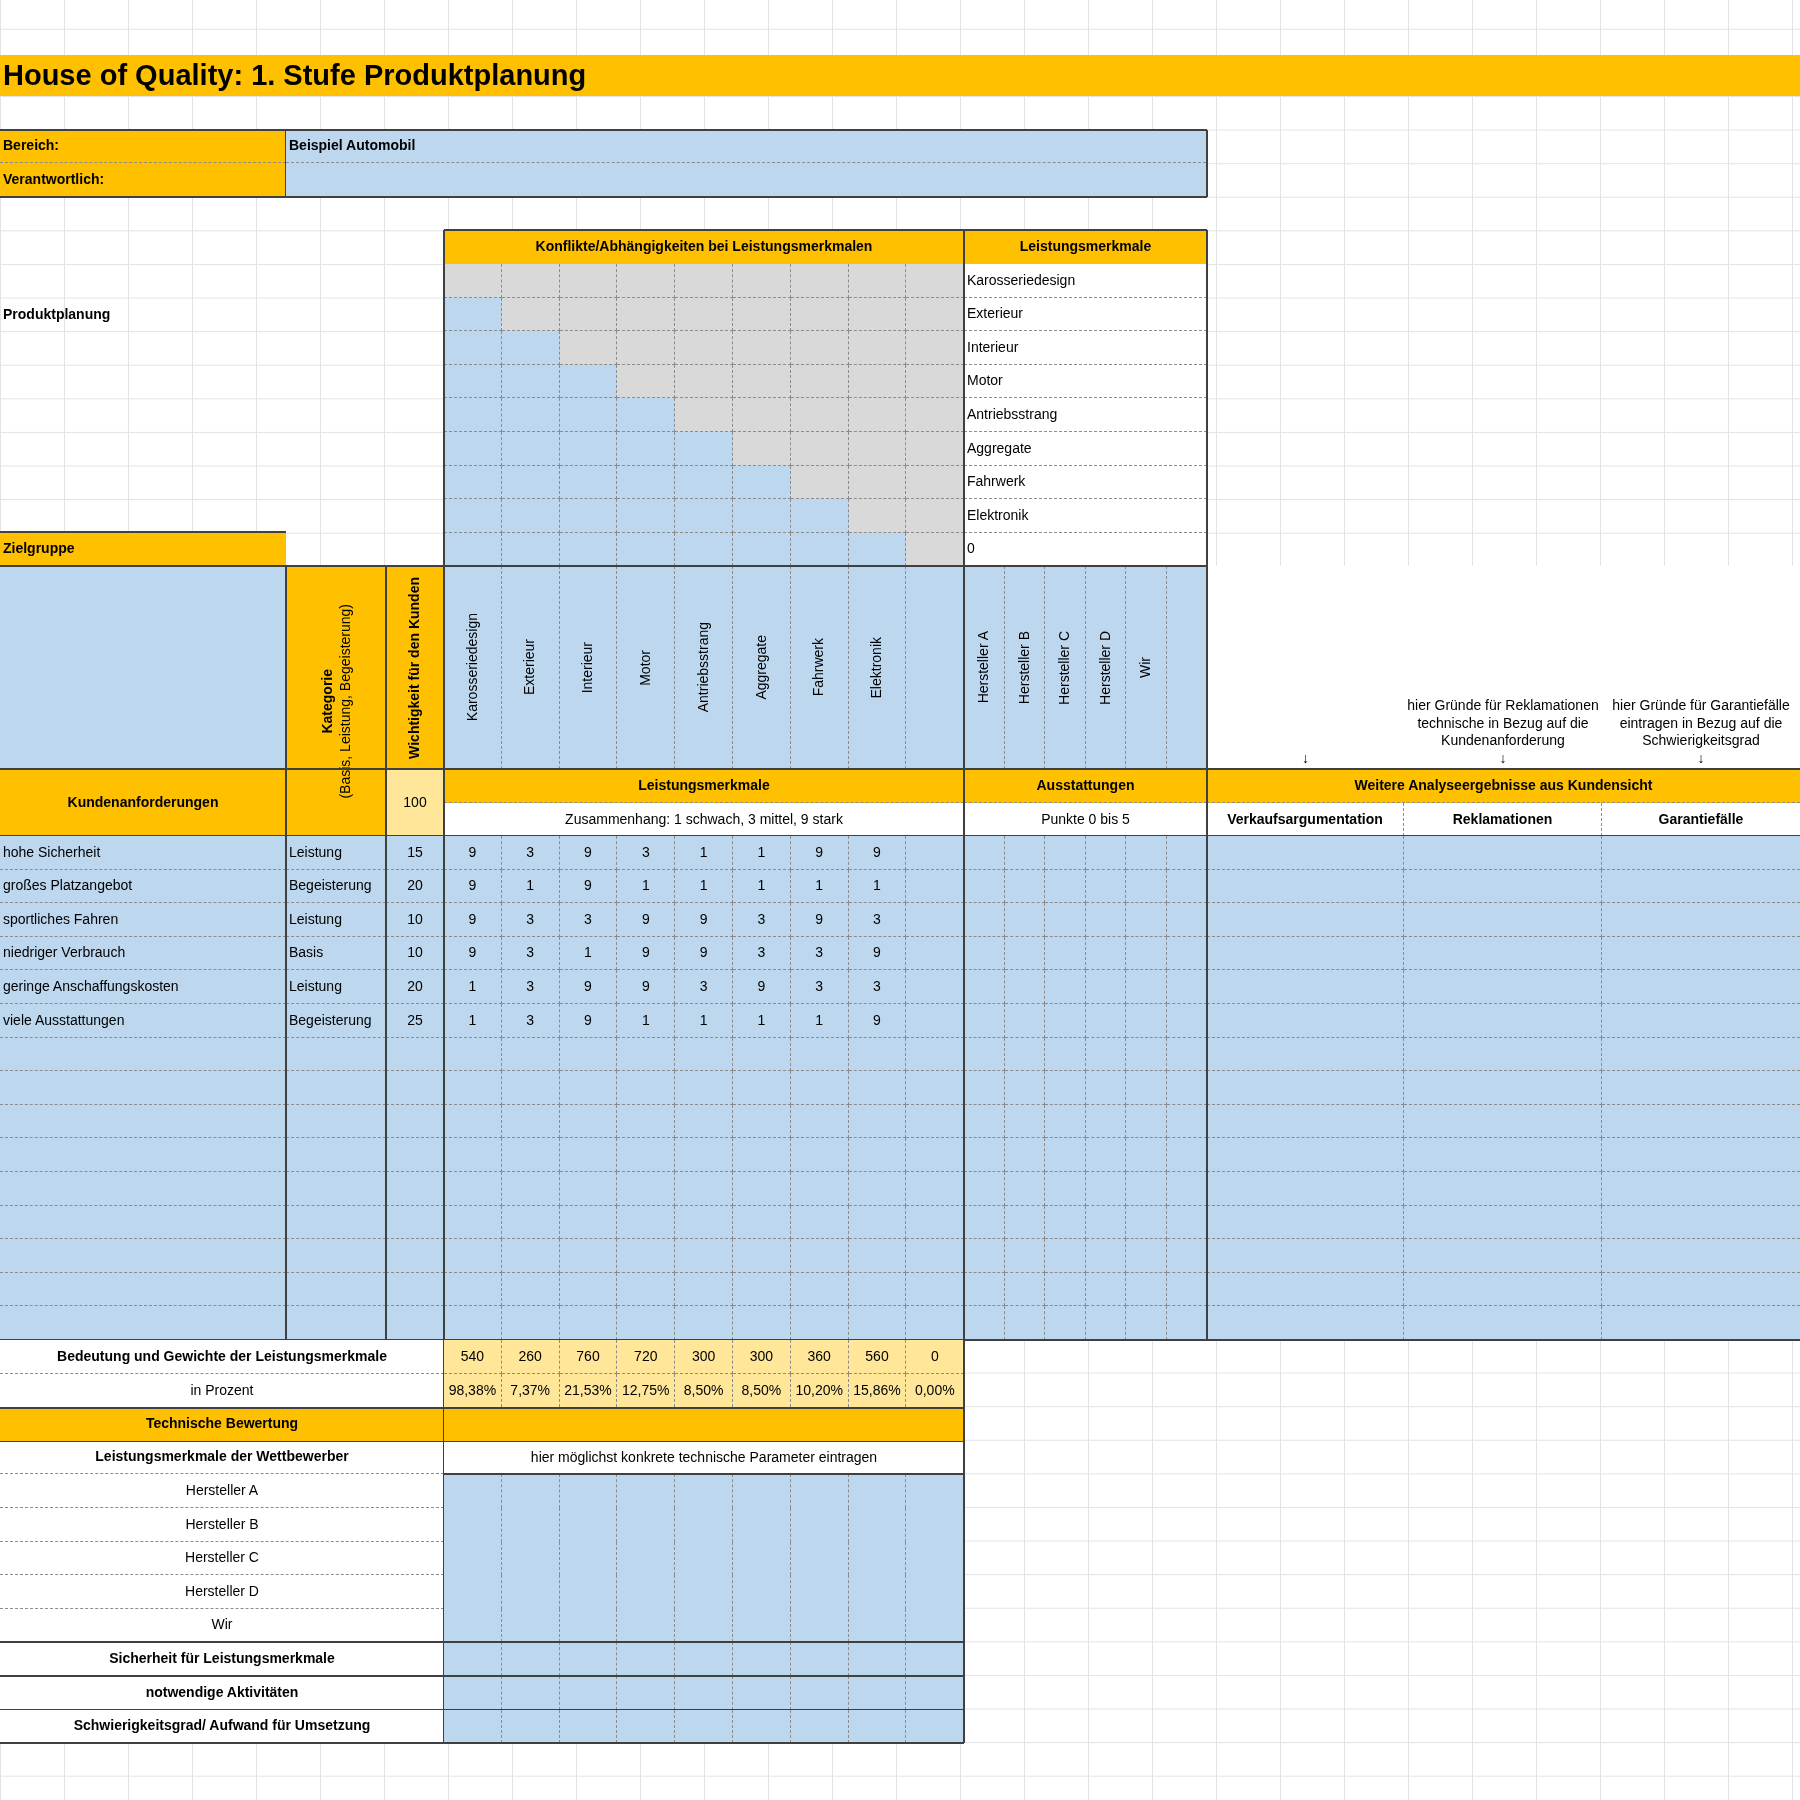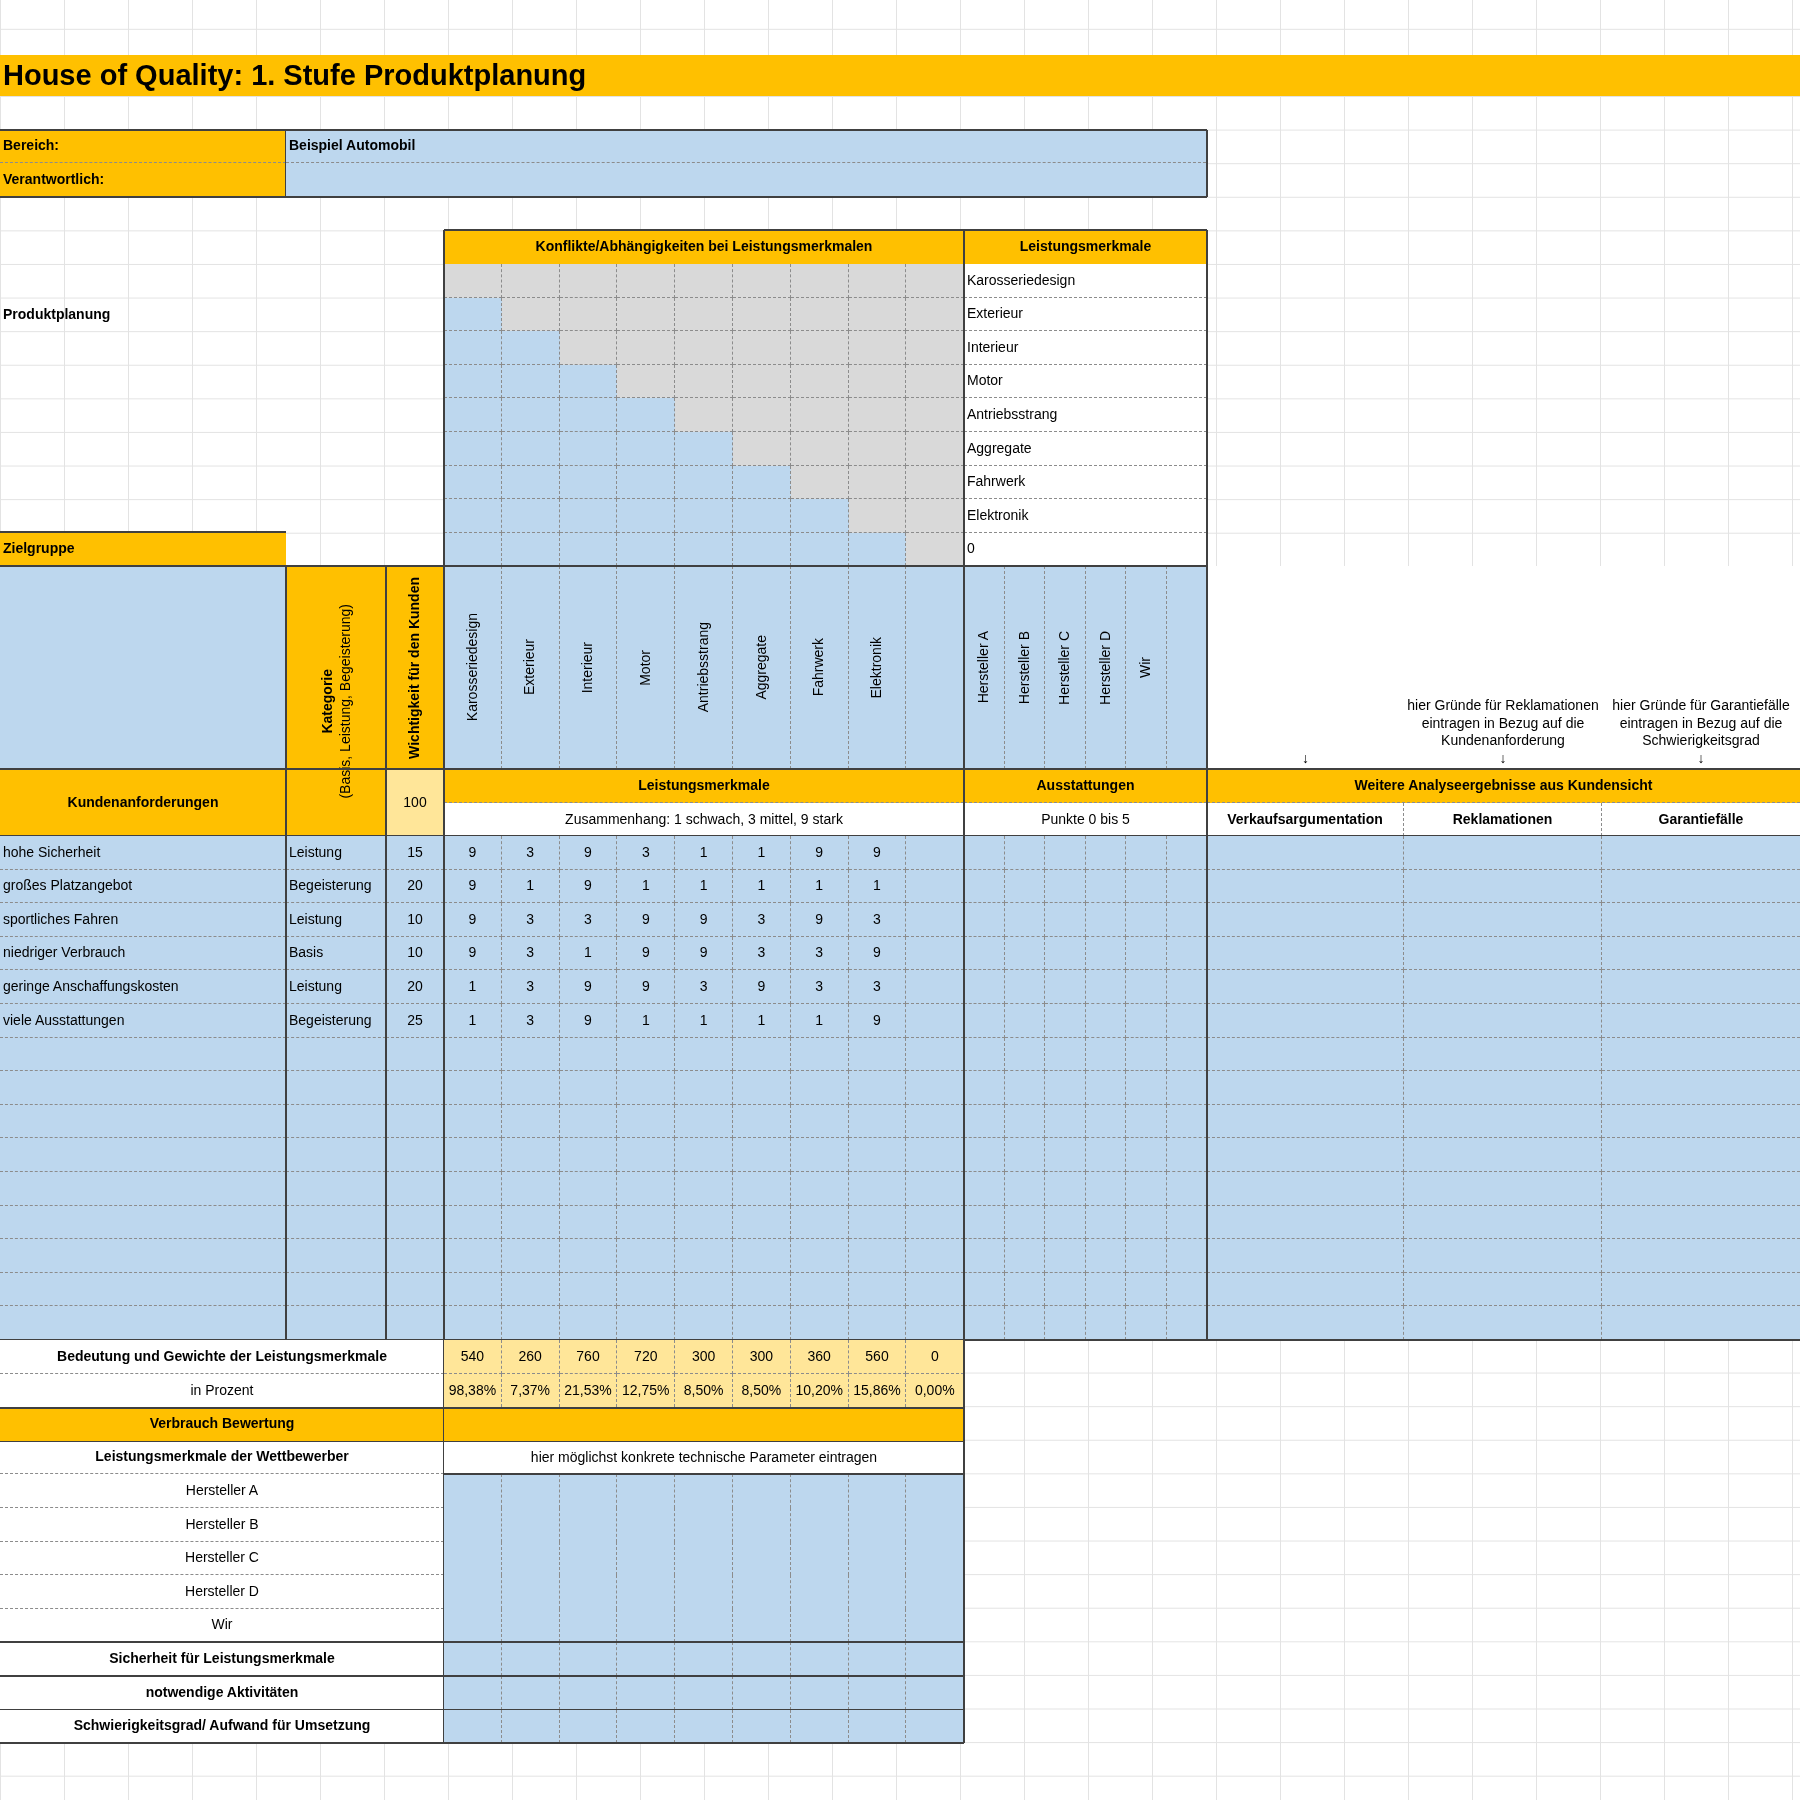--- a/index.html
+++ b/index.html
@@ -220,21 +220,21 @@
     <div class="c bl ctr dr" style="left: 1126px; top: 566px; width: 40.5px; height: 203px;">
       <span class="vt">Wir</span>
     </div>
     <div class="c bl ctr dr" style="left: 1166.5px; top: 566px; width: 40.5px; height: 203px;">
       <span class="vt"></span>
     </div>
     <div class="c w ctr" style="left: 1207px; top: 566px; width: 197px; height: 203px; align-items: flex-end; padding-bottom: 2px;">
       <div><br><span>↓</span></div>
     </div>
     <div class="c w ctr" style="left: 1404px; top: 566px; width: 198px; height: 203px; align-items: flex-end; padding-bottom: 2px;">
-      <div><span>hier Gründe für Reklamationen eintragen in Bezug auf die Kundenanforderung</span><br><span>↓</span></div>
+      <div><span>hier Gründe für Reklamationen technische in Bezug auf die Kundenanforderung</span><br><span>↓</span></div>
     </div>
     <div class="c w ctr" style="left: 1602px; top: 566px; width: 198px; height: 203px; align-items: flex-end; padding-bottom: 2px;">
       <div><span>hier Gründe für Garantiefälle eintragen in Bezug auf die Schwierigkeitsgrad</span><br><span>↓</span></div>
     </div>
     <div class="c o ctr b" style="left: 0px; top: 769px; width: 286px; height: 67px;">
       <span>Kundenanforderungen</span>
     </div>
     <div class="c ly ctr" style="left: 386px; top: 769px; width: 58px; height: 67px;">
       <span>100</span>
     </div>
@@ -785,21 +785,21 @@
       <span>15,86%</span>
     </div>
     <div class="c ly ctr dr db" style="left: 906.4px; top: 1340px; width: 57.8px; height: 33.6px;">
       <span>0</span>
     </div>
     <div class="c ly ctr dr" style="left: 906.4px; top: 1373.6px; width: 57.8px; height: 33.6px;">
       <span>0,00%</span>
     </div>
     <div class="line" style="left: 443px; top: 1340px; width: 1px; height: 67.2px;"></div>
     <div class="c o ctr b" style="left: 0px; top: 1407.2px; width: 444px; height: 33.6px;">
-      <span>Verbrauch Bewertung</span>
+      <span>Technische Bewertung</span>
     </div>
     <div class="c o" style="left: 444px; top: 1407.2px; width: 520px; height: 33.6px;"></div>
     <div class="c w ctr b db" style="left: 0px; top: 1440.8px; width: 444px; height: 33.6px;">
       <span>Leistungsmerkmale der Wettbewerber</span>
     </div>
     <div class="c w ctr" style="left: 444px; top: 1440.8px; width: 520px; height: 33.6px;">
       <span>hier möglichst konkrete technische Parameter eintragen</span>
     </div>
     <div class="c w ctr db" style="left: 0px; top: 1474.4px; width: 444px; height: 33.6px;">
       <span>Hersteller A</span>

